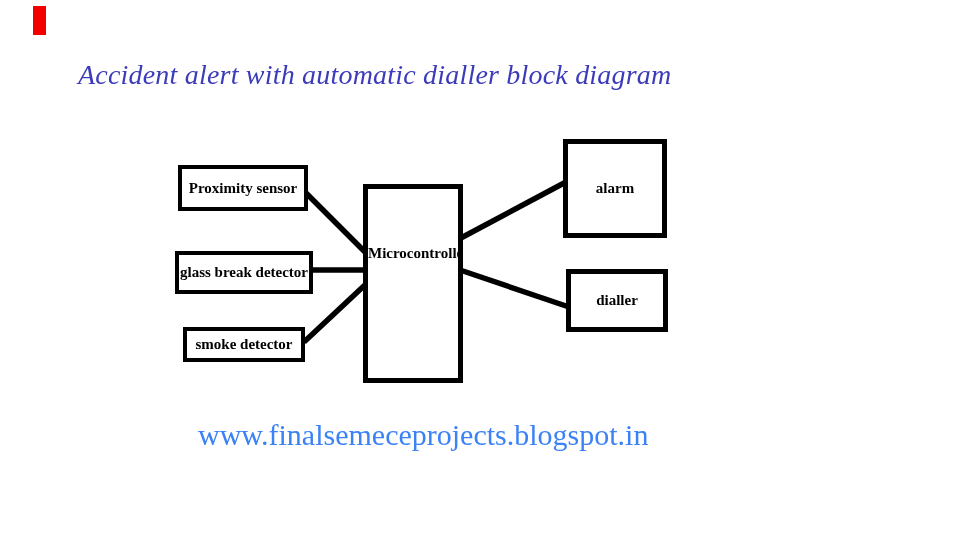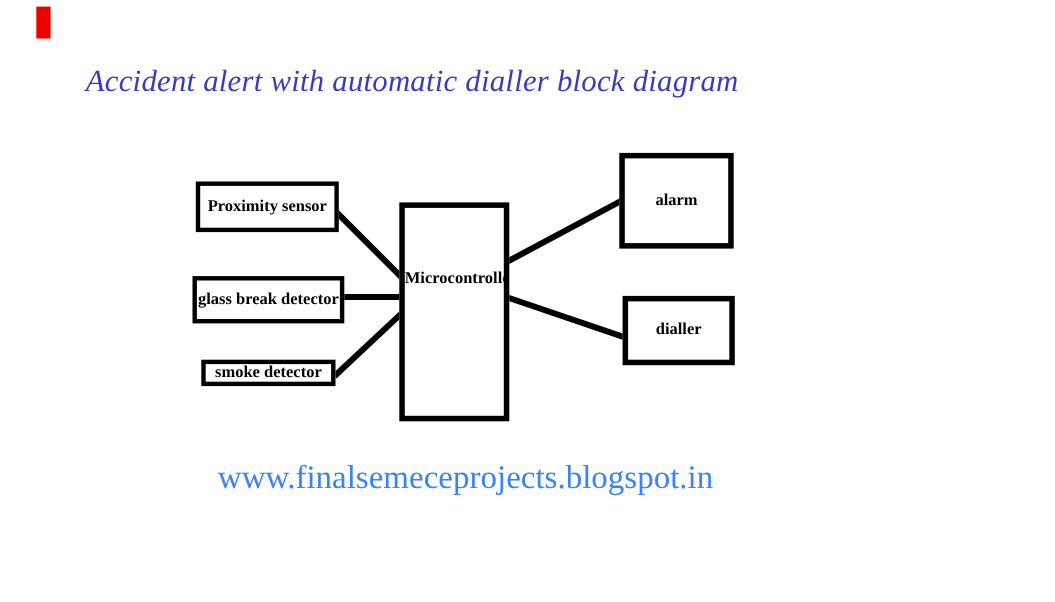--- a/index.html
+++ b/index.html
@@ -84,27 +84,27 @@
         <line x1="304" y1="342" x2="366" y2="284" stroke="#000000" stroke-width="5.5"></line>
         <line x1="459" y1="239" x2="566" y2="182" stroke="#000000" stroke-width="5.5"></line>
         <line x1="460" y1="270" x2="572" y2="308" stroke="#000000" stroke-width="5.5"></line>
       </svg>
       <div class="node" style="left: 178px; top: 165px; width: 130px; height: 46px; border-width: 4px;">
         <span>Proximity sensor</span>
       </div>
       <div class="node" style="left: 175px; top: 251px; width: 138px; height: 43px; border-width: 4px; text-align: center;">
         <span>glass break detector</span>
       </div>
-      <div class="node" style="left: 183px; top: 327px; width: 122px; height: 24px; border-width: 4px;">
+      <div class="node" style="left: 183px; top: 327px; width: 122px; height: 35px; border-width: 4px;">
         <span>smoke detector</span>
       </div>
       <div class="node top-left-label" style="left: 363px; top: 184px; width: 100px; height: 199px; border-width: 5px; padding-top: 56px;">
         <span>Microcontroller</span>
       </div>
-      <div class="node" style="left: 563px; top: 139px; width: 104px; height: 87px; border-width: 5px;">
+      <div class="node" style="left: 563px; top: 139px; width: 104px; height: 99px; border-width: 5px;">
         <span>alarm</span>
       </div>
       <div class="node" style="left: 566px; top: 269px; width: 102px; height: 63px; border-width: 5px;">
         <span>dialler</span>
       </div>
     </div>
   <div class="footer-url" style="color: #3b82f6;">www.finalsemeceprojects.blogspot.in</div>
 </div>
 
 </body></html>

